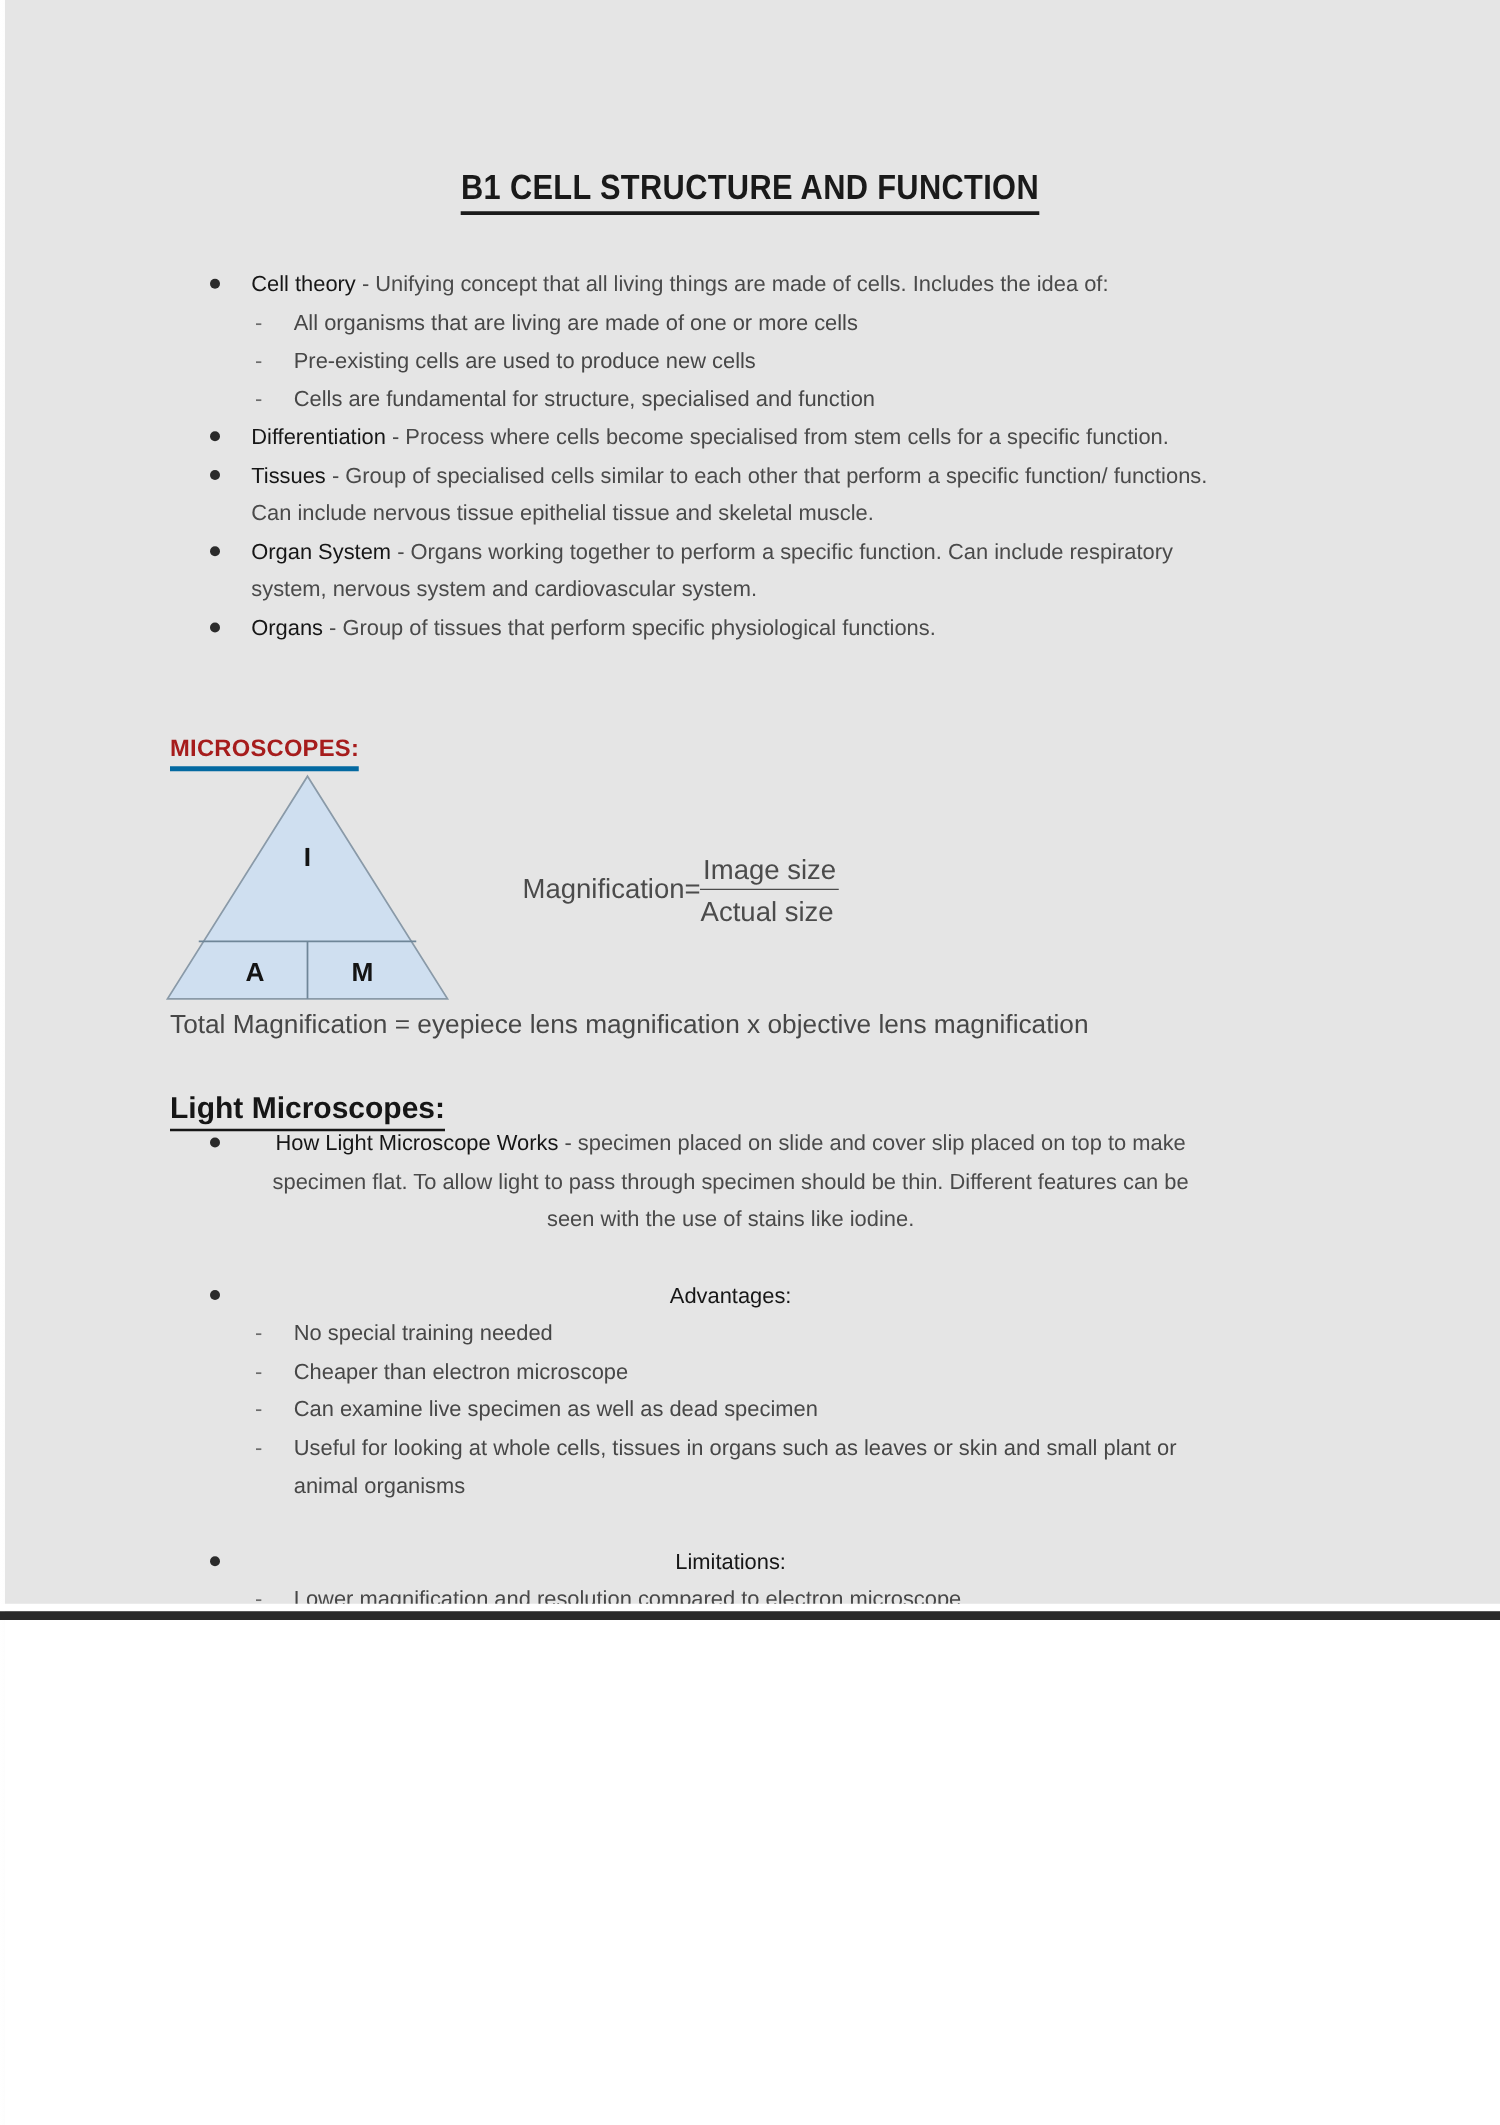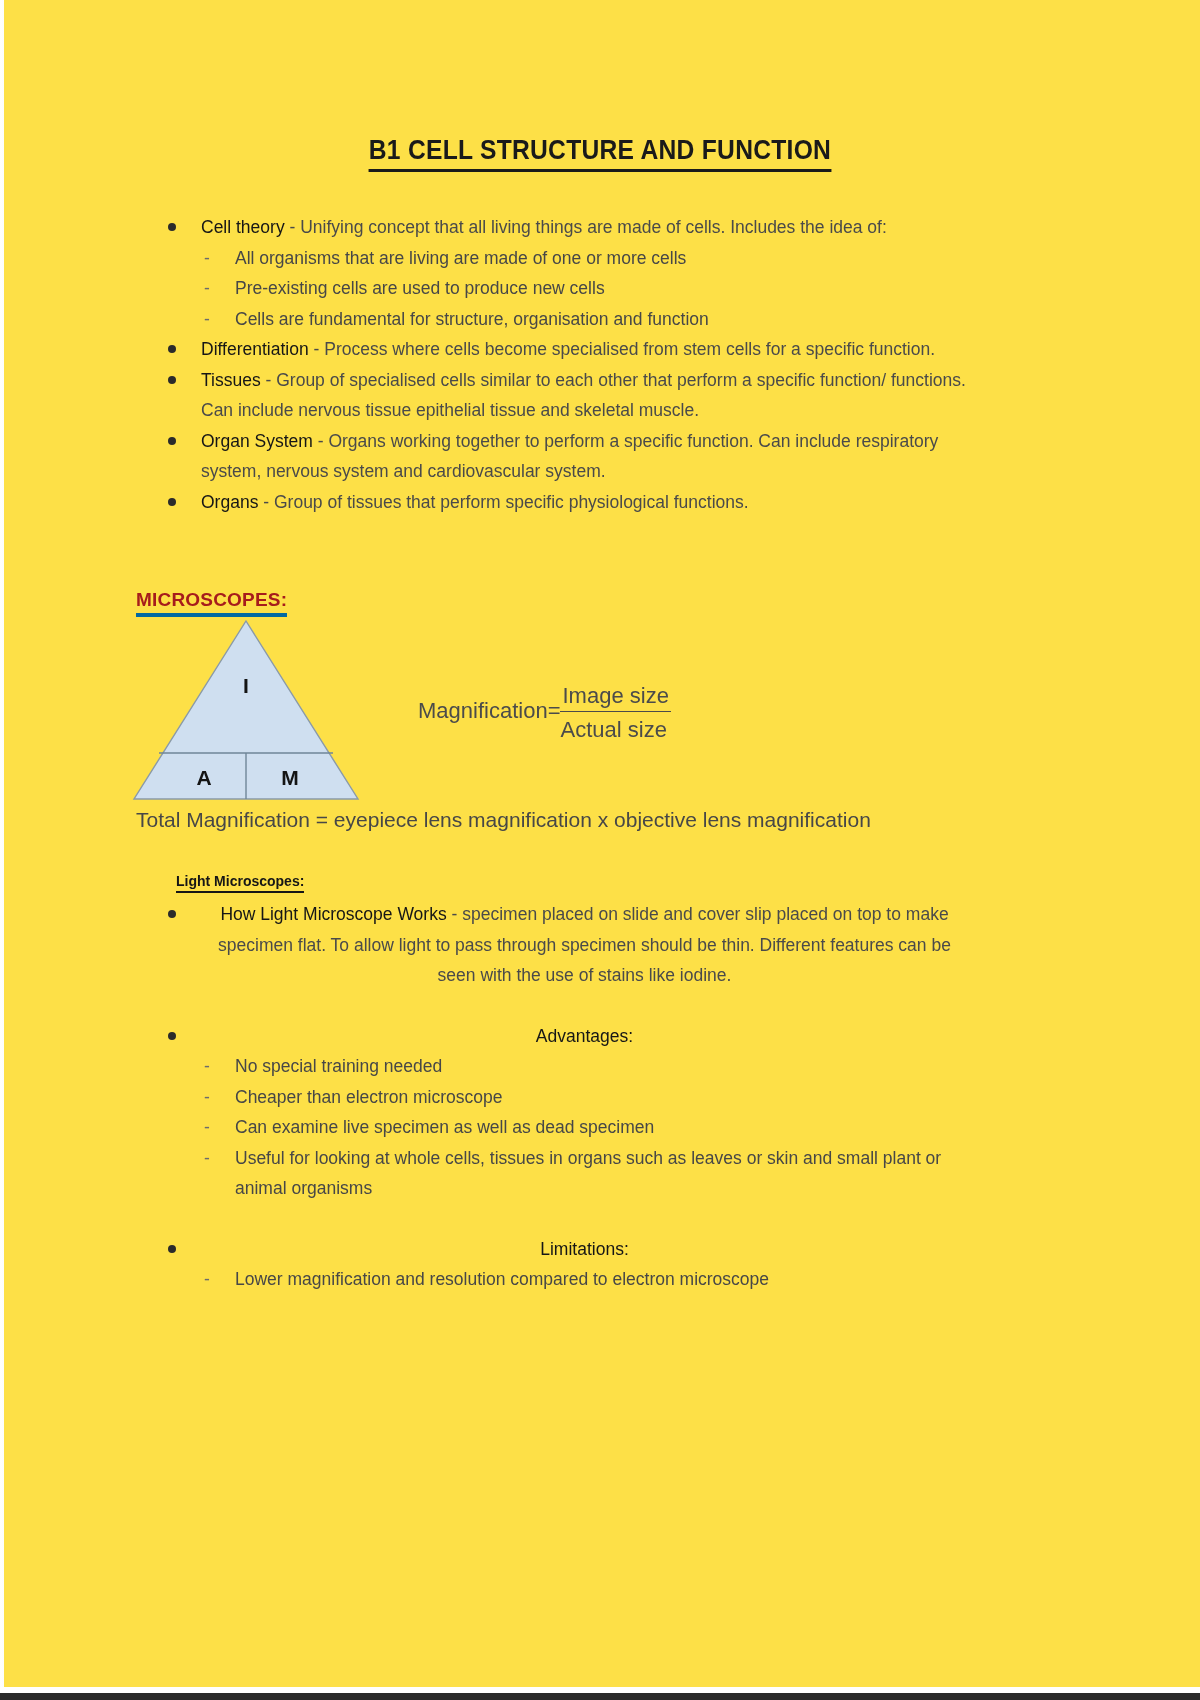--- a/index.html
+++ b/index.html
@@ -15,22 +15,22 @@
     font-family: "Liberation Sans", sans-serif;
     color: #3a3a3a;
     overflow: hidden;
   }
 
   
   #page {
     position: absolute;
     left: 0; top: 0;
     width: 1200px;
-    height: 1700px;
-    background: #fde047;
+    height: 1296px;
+    background: #e5e5e5;
     box-sizing: border-box;
   }
 
   
   .scan-edge-left {
     position: absolute;
     left: 0; top: 0;
     width: 4px; height: 1700px;
     background: linear-gradient(to right, #ffffff, #fdfdfd);
   }
@@ -199,24 +199,23 @@
     font-size: 21px;
     color: #474747;
     white-space: nowrap;
   }
 
   .sub-heading {
     position: absolute;
     left: 136px;
     top: 873px;
     font-family: "Liberation Sans Narrow", "Liberation Sans", sans-serif;
-    font-size: 14px;
+    font-size: 24px;
     font-weight: bold;
     color: #161616;
-    margin-left: 40px;
   }
   .sub-heading span.u {
     border-bottom: 2px solid #161616;
     padding-bottom: 2px;
     display: inline-block;
   }
 
   ul.micro-list {
     position: absolute;
     left: 168px;
@@ -252,21 +251,21 @@
 
     <h1 class="doc-title">
       <span class="t">B1 CELL STRUCTURE AND FUNCTION</span>
     </h1>
 
     <ul class="main-list bodytext" id="definitions-list">
         <li class="lvl1"><span class="dot"></span><span class="term">Cell theory</span><span class="dashnote"> - </span><span class="dashnote">Unifying concept that all living things are made of cells. Includes the idea of:</span></li>
         <ul class="sub-list">
           <li><span class="dash">-</span><span>All organisms that are living are made of one or more cells</span></li>
           <li><span class="dash">-</span><span>Pre-existing cells are used to produce new cells</span></li>
-          <li><span class="dash">-</span><span>Cells are fundamental for structure, organisation and function</span></li>
+          <li><span class="dash">-</span><span>Cells are fundamental for structure, specialised and function</span></li>
         </ul>
         <li class="lvl1"><span class="dot"></span><span class="term">Differentiation</span><span class="dashnote"> - </span><span class="dashnote">Process where cells become specialised from stem cells for a specific function.</span></li>
         <li class="lvl1"><span class="dot"></span><span class="term">Tissues</span><span class="dashnote"> - </span><span class="dashnote">Group of specialised cells similar to each other that perform a specific function/ functions. Can include nervous tissue epithelial tissue and skeletal muscle.</span></li>
         <li class="lvl1"><span class="dot"></span><span class="term">Organ System</span><span class="dashnote"> - </span><span class="dashnote">Organs working together to perform a specific function. Can include respiratory system, nervous system and cardiovascular system.</span></li>
         <li class="lvl1"><span class="dot"></span><span class="term">Organs</span><span class="dashnote"> - </span><span class="dashnote">Group of tissues that perform specific physiological functions.</span></li>
       </ul>
 
     <div class="red-heading">
       <span class="u">MICROSCOPES:</span>
     </div>

